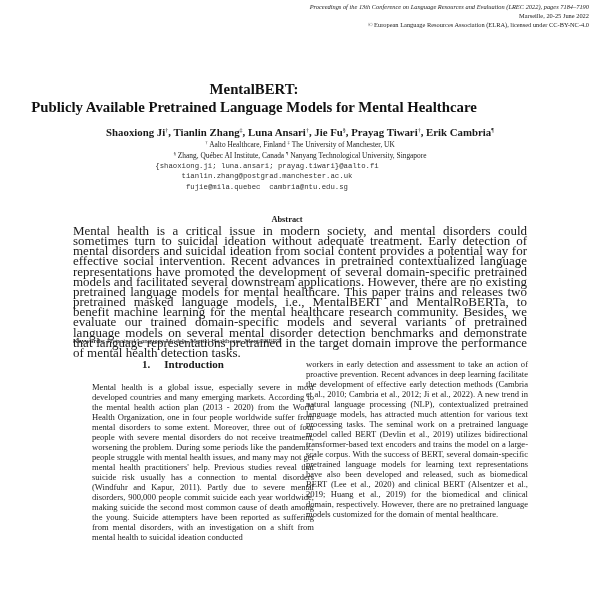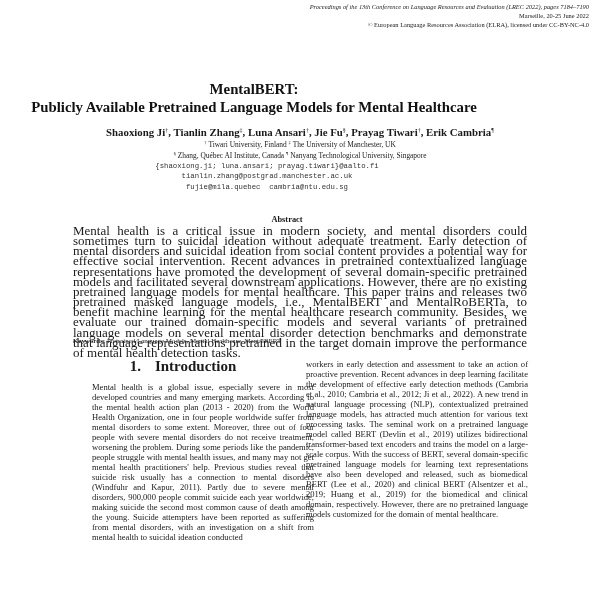--- a/index.html
+++ b/index.html
@@ -42,21 +42,21 @@
       position: absolute; left: 73px; top: 226px; width: 454px;
       font-size: 13px; line-height: 10.15px; text-align: justify;
     }
     .keywords {
       position: absolute; left: 73px; top: 336px; width: 454px;
       font-size: 6.9px; line-height: 9px;
     }
     .keywords b { font-weight: bold; }
     .section-heading {
       position: absolute; left: 73px; top: 358px; width: 220px; text-align: center;
-      font-weight: bold; font-size: 15px;
+      font-weight: bold; font-size: 11px;
     }
     .section-heading .num { margin-right: 14px; }
     .col {
       position: absolute; width: 222px;
       font-size: 8.55px; line-height: 10px; text-align: justify;
       hyphens: manual;
     }
     .col-left { left: 63px; top: 382px; margin-left: 29px; }
     .col-right { left: 306px; top: 359px; }
     .col p { margin: 0; }
@@ -78,21 +78,21 @@
 <div class="authors">
   <span><span>Shaoxiong Ji</span><sup>†</sup></span>,
   <span><span>Tianlin Zhang</span><sup>‡</sup></span>,
   <span><span>Luna Ansari</span><sup>†</sup></span>,
   <span><span>Jie Fu</span><sup>§</sup></span>,
   <span><span>Prayag Tiwari</span><sup>†</sup></span>,
   <span><span>Erik Cambria</span><sup>¶</sup></span>
 </div>
 
 <div class="affil" style="top:138px;">
-  <sup>†</sup> <span>Tiwari University, Finland</span>
+  <sup>†</sup> <span>Aalto Healthcare, Finland</span>
   <sup>‡</sup> <span>The University of Manchester, UK</span>
 </div>
 <div class="affil" style="top:149px;">
   <sup>§</sup> <span>Zhang, Québec AI Institute, Canada</span>
   <sup>¶</sup> <span>Nanyang Technological University, Singapore</span>
 </div>
 
 <div class="emails">
   <div>{shaoxiong.ji; luna.ansari; prayag.tiwari}@aalto.fi</div>
   <div>tianlin.zhang@postgrad.manchester.ac.uk</div>

